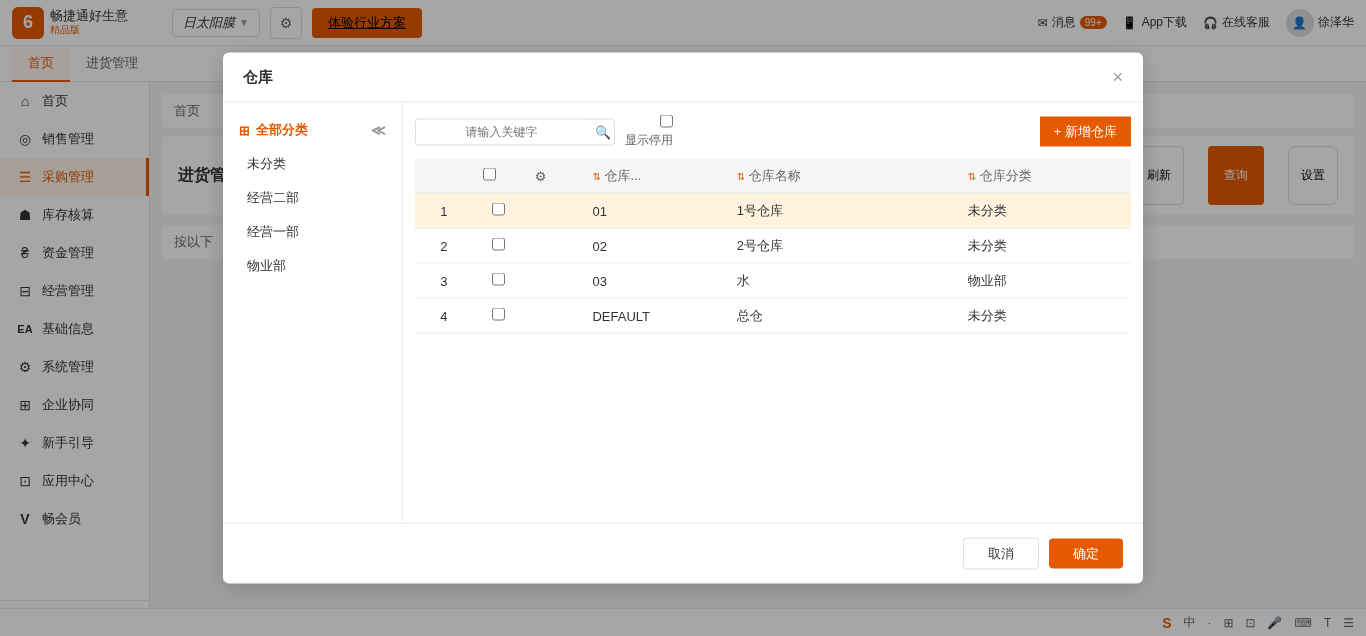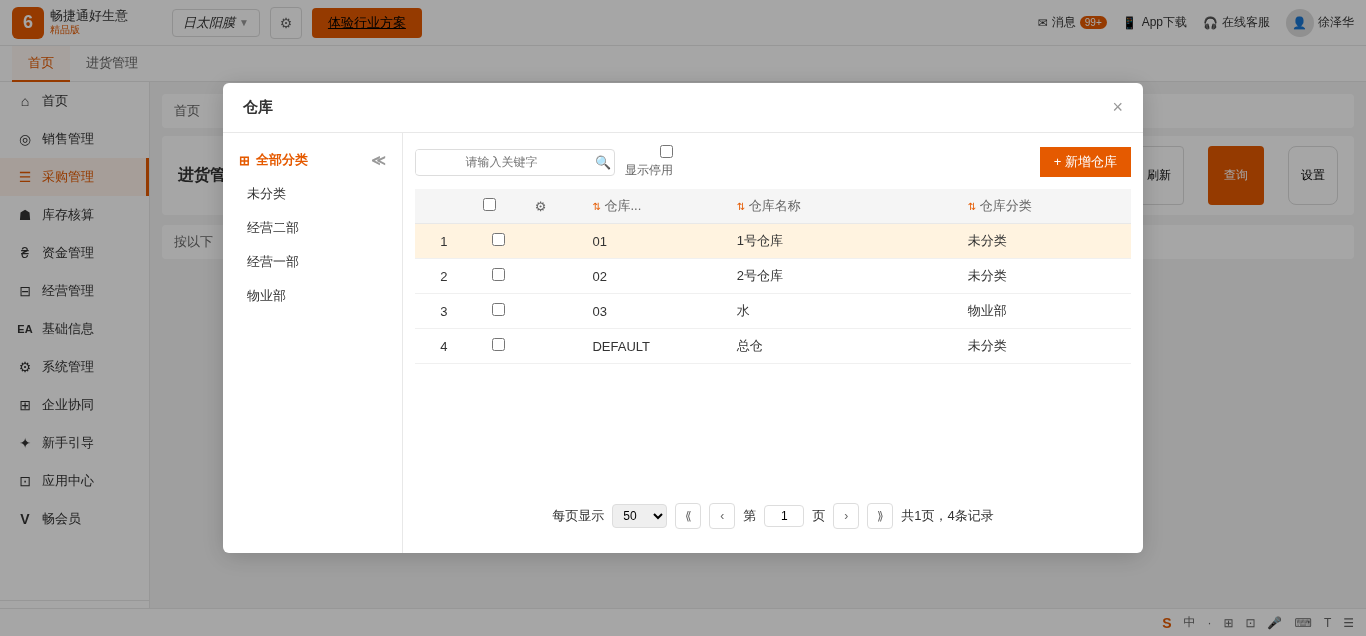--- a/index.html
+++ b/index.html
@@ -460,39 +460,27 @@
               </td>
               <td class="col-setting"></td>
               <td class="col-code">DEFAULT</td>
               <td class="col-name">总仓</td>
               <td class="col-cat">未分类</td>
             </tr>
           </tbody>
         </table>
       </div>
 
-      <div class="pagination">
-        <span>每页显示</span>
-        <select class="page-select">
-          <option>50</option>
-          <option>20</option>
-          <option>100</option>
-        </select>
-        <div class="page-btn">⟪</div>
-        <div class="page-btn">‹</div>
-        <span>第</span>
-        <input class="page-input" type="text" value="1" style="">
-        <span>页</span>
-        <div class="page-btn">›</div>
-        <div class="page-btn">⟫</div>
-        <span>共1页，4条记录</span>
-      </div>
-    </div>
-  </div>
-
+    </div>
+  </div>
+
+  <div class="modal-footer">
+    <button class="cancel-btn">取消</button>
+    <button class="confirm-btn">确定</button>
+  </div>
 </div>
 
 <div class="status-bar">
   <div style="display:flex;align-items:center;gap:2px;">
     <span style="color:#e55a00;font-weight:bold;font-size:14px;">S</span>
   </div>
   <div class="status-item">中</div>
   <div class="status-item">·</div>
   <div class="status-item">⊞</div>
   <div class="status-item">⊡</div>

